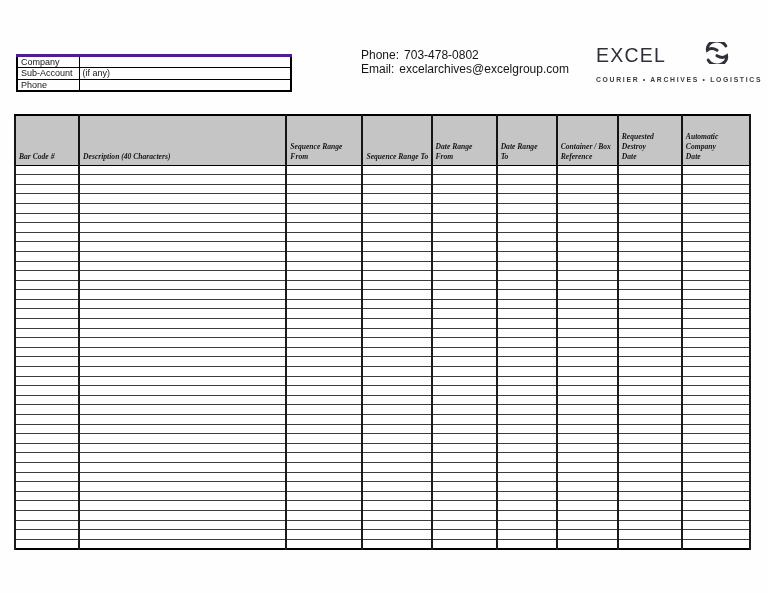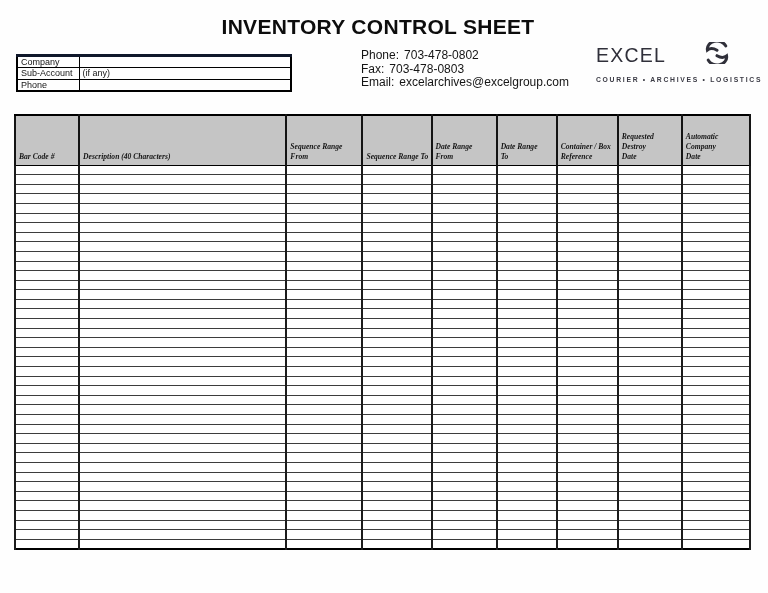--- a/index.html
+++ b/index.html
@@ -35,21 +35,21 @@
   .company-form td {
     border: 1.5px solid #000;
     font-size: 9px;
     height: 11.5px;
     padding: 0 3px;
     vertical-align: middle;
     color: #161616;
   }
   .company-form .lbl { width: 62px; }
   .company-form { border: 2px solid #000; }
-  .company-form tr:first-child td { border-top: 3px solid #0f172a; }
+  .company-form tr:first-child td { border-top: 3px solid #4c1d95; }
 
   
   .contact {
     position: absolute;
     left: 361px; top: 49px;
     font-size: 12px;
     line-height: 13.5px;
     color: #151515;
   }
   .contact .c-label { margin-right: 5px; }
@@ -117,21 +117,20 @@
     border-top: 1px solid #3d3d3d;
     border-bottom: 1px solid #3d3d3d;
     background: #fff;
   }
 </style>
 </head>
 <body>
 
 <div class="page">
 
-  <h1 class="title">INVENTORY CONTROL SHEET</h1>
 
   <table class="company-form">
     <tbody>
         <tr>
       <td class="lbl">Company</td>
       <td class="val"></td>
     </tr>
     <tr>
       <td class="lbl">Sub-Account</td>
       <td class="val">(if any)</td>
@@ -139,23 +138,20 @@
     <tr>
       <td class="lbl">Phone</td>
       <td class="val"></td>
     </tr>
   </tbody>
     </table>
 
   <div class="contact">
     <div>
       <span class="c-label">Phone:</span><span>703-478-0802</span>
-    </div>
-    <div>
-      <span class="c-label">Fax:</span><span>703-478-0803</span>
     </div>
     <div>
       <span class="c-label">Email:</span><span>excelarchives@excelgroup.com</span>
     </div>
   </div>
 
   <div class="logo">
     <div class="logo-row">
       <span>EXCEL</span>
       <span class="swirl">

